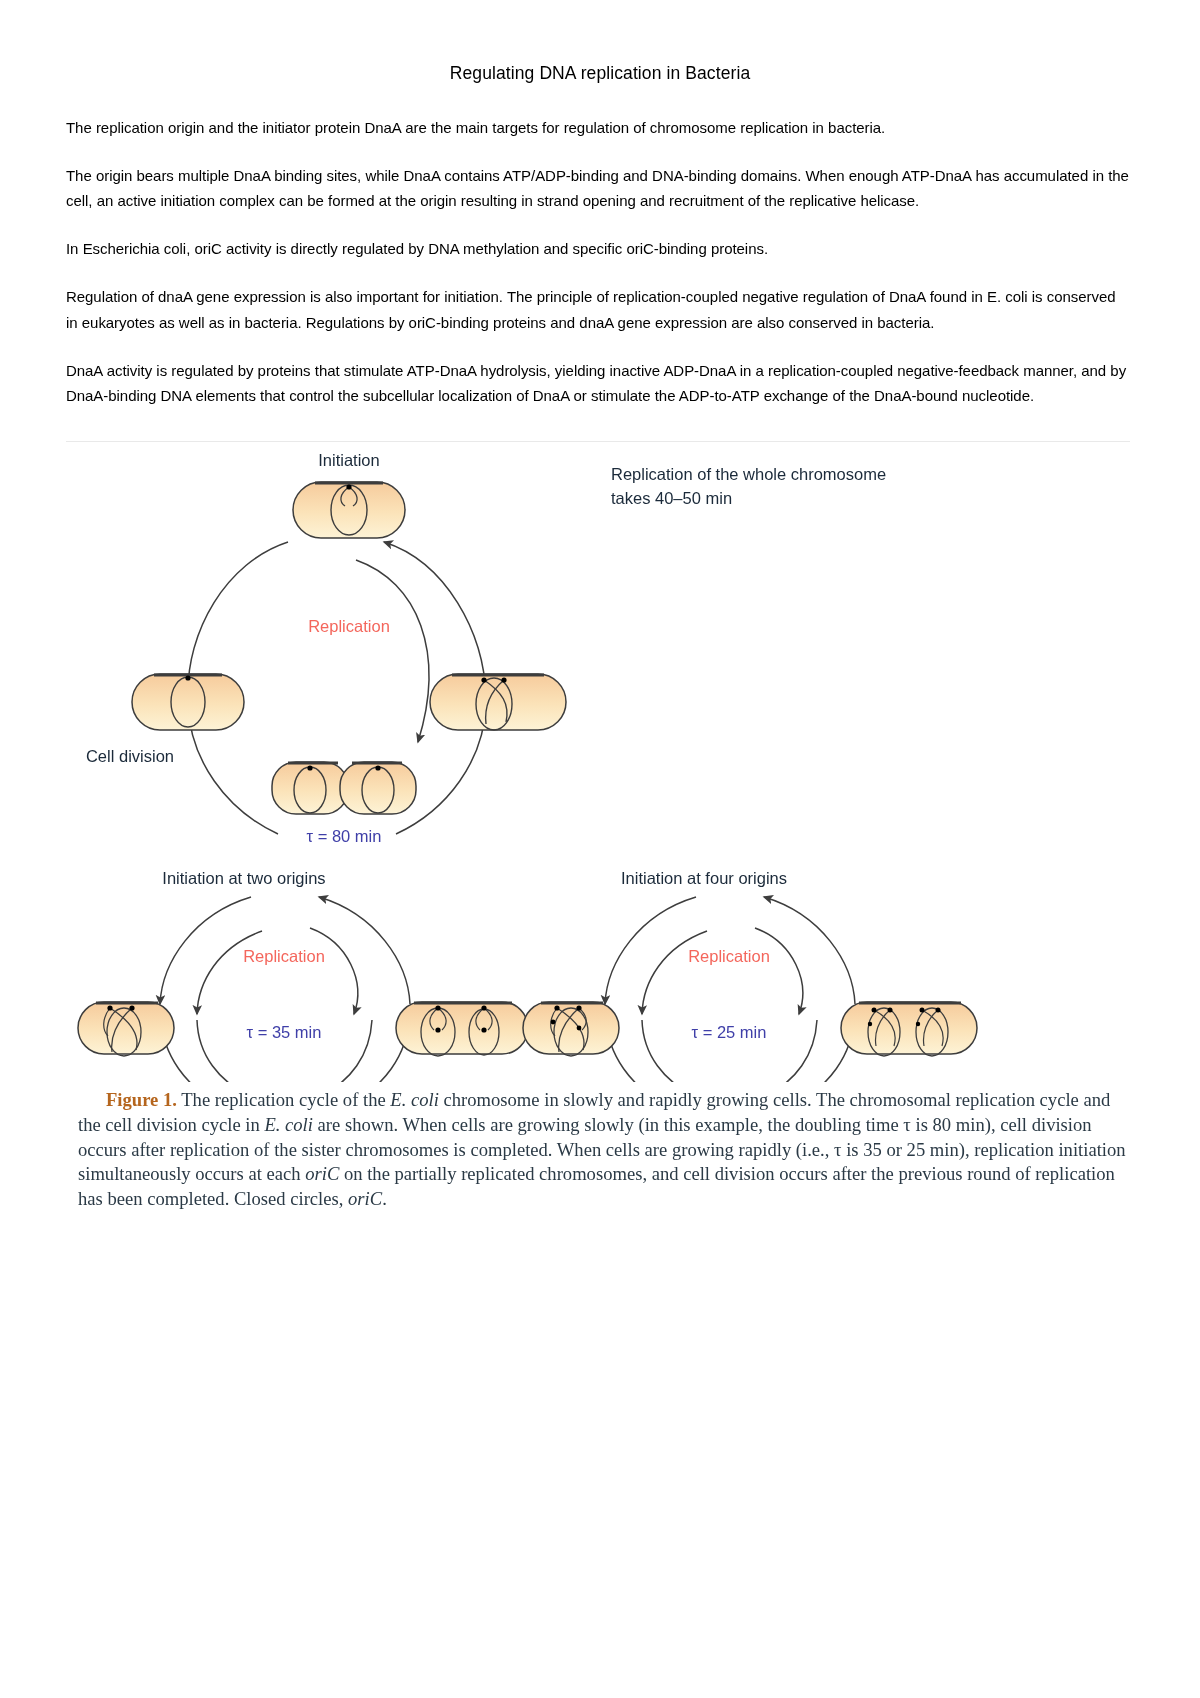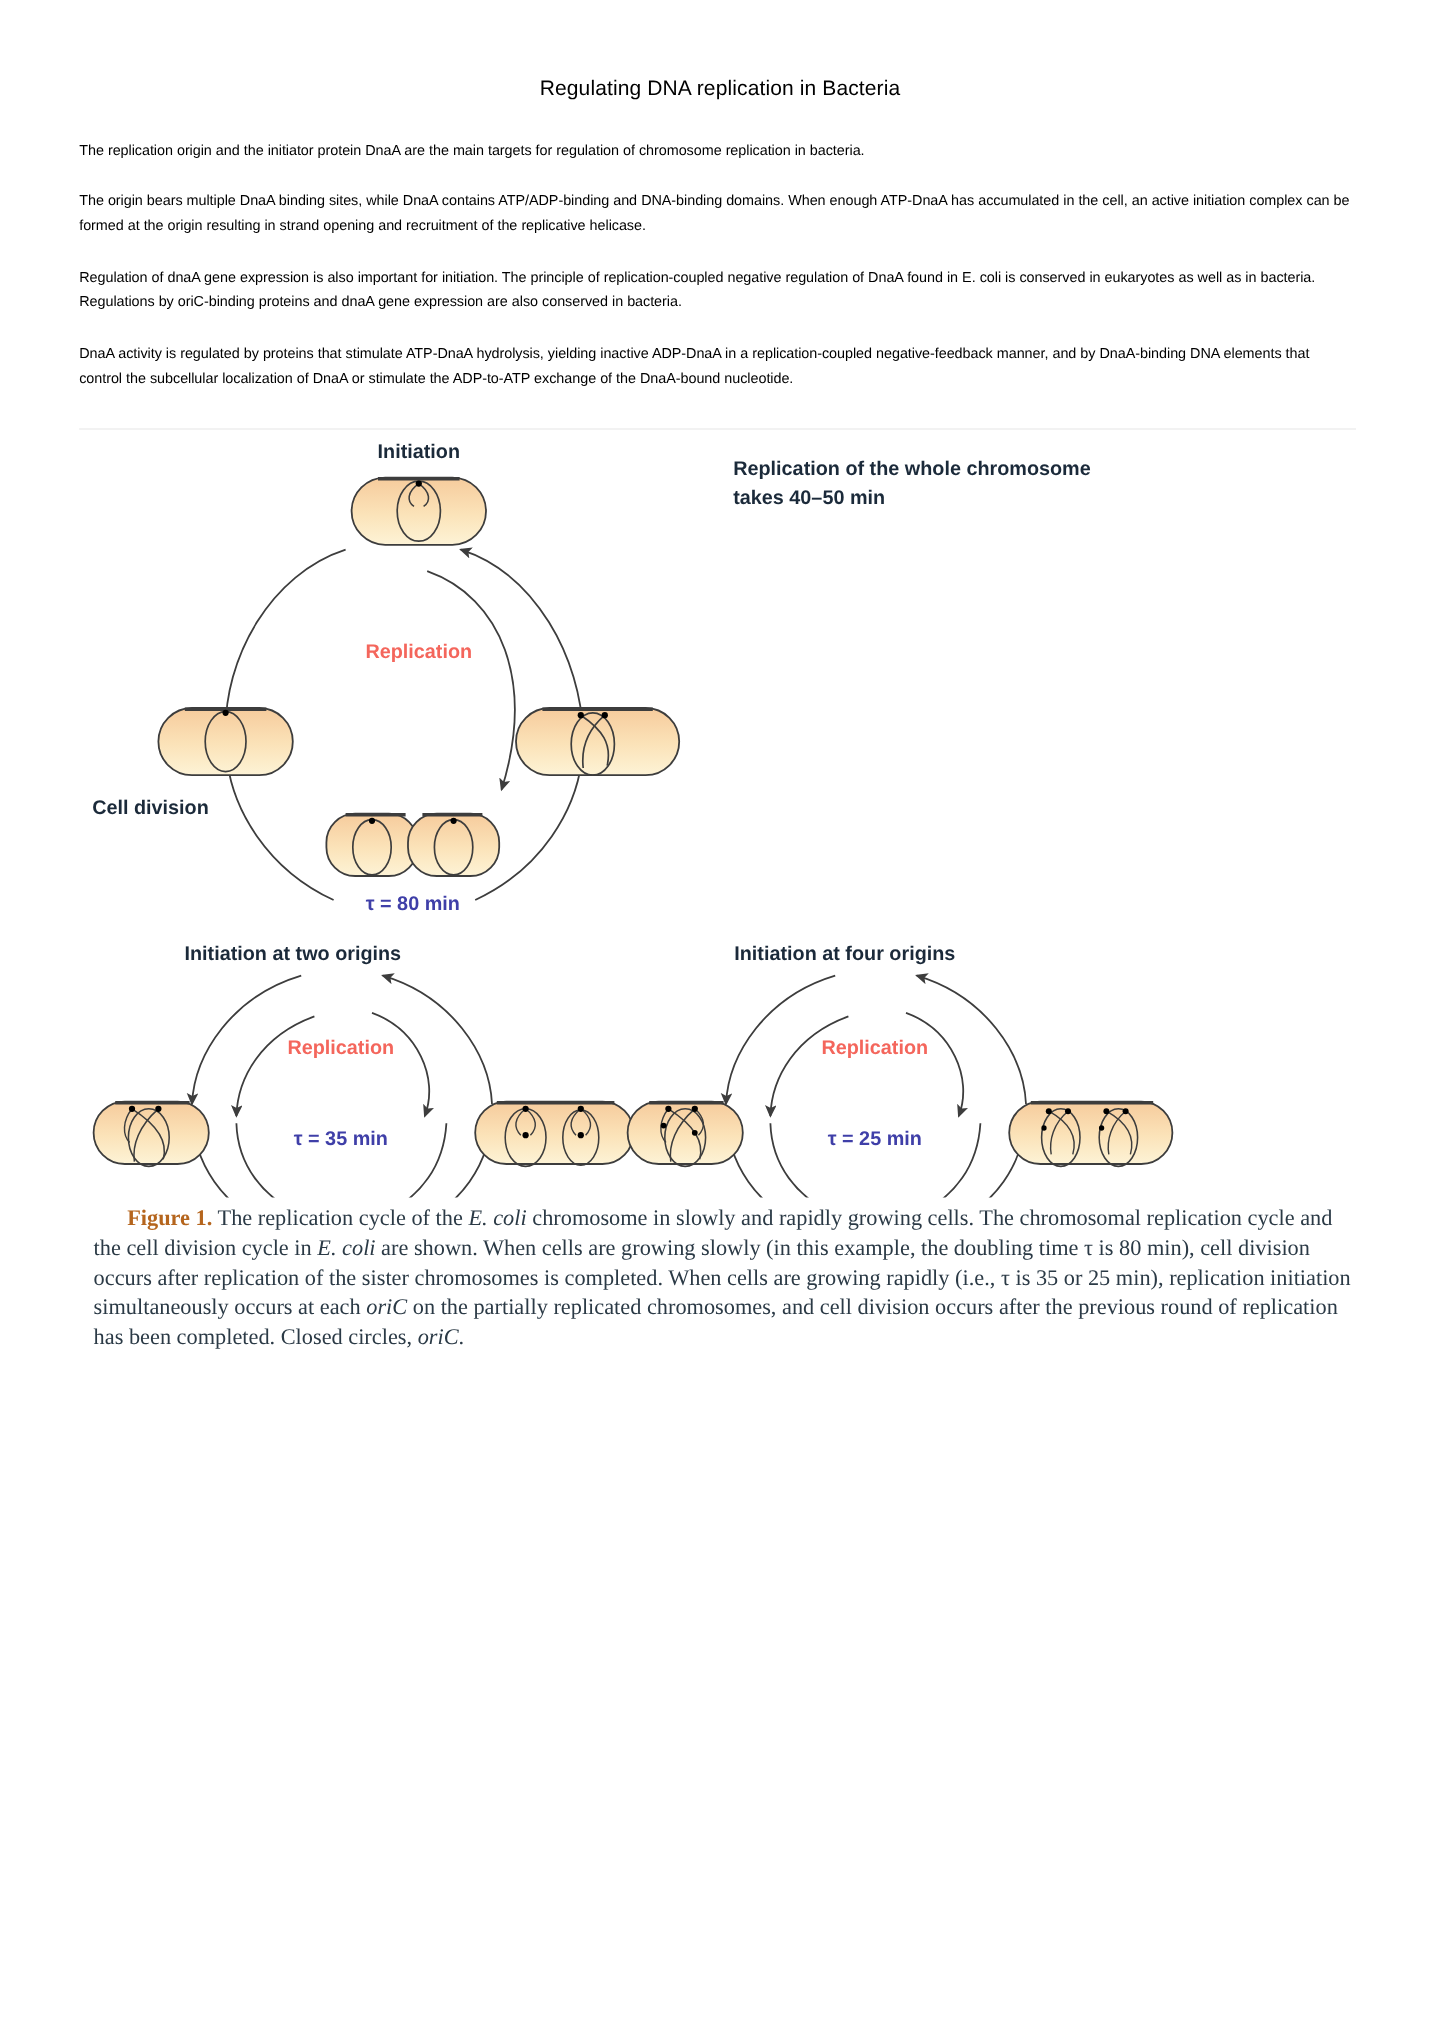--- a/index.html
+++ b/index.html
@@ -27,35 +27,34 @@
     font-size: 17.5px;
     line-height: 1.3;
     margin: 62px 0 16px 0;
     font-weight: 400;
     letter-spacing: 0.1px;
   }
   .body-block {
     margin: 0 70px 0 66px;
   }
   p.para {
-    font-size: 12px;
+    font-size: 15px;
     line-height: 1.72;
     margin: 22px 0 0 0;
     text-align: left;
     letter-spacing: -0.05px;
     word-spacing: 0.1px;
   }
   p.para.first { margin-top: 30px; }
 
   
   .figure-wrap {
     margin: 32px 70px 0 66px;
     background: #ffffff;
     position: relative;
-    font-weight: bold;
   }
   .figure-rule {
     border-top: 1px solid #e9e9e9;
     height: 0;
     margin: 0 0 0 0;
   }
   .figure-canvas {
     position: relative;
     width: 1064px;
     height: 640px;
@@ -80,20 +79,21 @@
 </head>
 <body>
 
 <div class="page">
 
   <h1 class="doc-title">Regulating DNA replication in Bacteria</h1>
 
   <div class="body-block">
     <p class="para first">The replication origin and the initiator protein DnaA are the main targets for regulation of chromosome replication in bacteria.</p>
     <p class="para"> The origin bears multiple DnaA binding sites, while DnaA contains ATP/ADP-binding and DNA-binding domains. When enough ATP-DnaA has accumulated in the cell, an active initiation complex can be formed at the origin resulting in strand opening and recruitment of the replicative helicase.</p>
+    <p class="para">In Escherichia coli, oriC activity is directly regulated by DNA methylation and specific oriC-binding proteins.</p>
     <p class="para"> Regulation of dnaA gene expression is also important for initiation. The principle of replication-coupled negative regulation of DnaA found in E. coli is conserved in eukaryotes as well as in bacteria. Regulations by oriC-binding proteins and dnaA gene expression are also conserved in bacteria.</p>
     <p class="para">DnaA activity is regulated by proteins that stimulate ATP-DnaA hydrolysis, yielding inactive ADP-DnaA in a replication-coupled negative-feedback manner, and by DnaA-binding DNA elements that control the subcellular localization of DnaA or stimulate the ADP-to-ATP exchange of the DnaA-bound nucleotide.</p>
   </div>
 
   <div class="figure-wrap">
     <div class="figure-rule"></div>
 
     <div class="figure-canvas">
       <svg width="1064" height="640" viewBox="0 0 1064 640" xmlns="http://www.w3.org/2000/svg">
         <defs>

